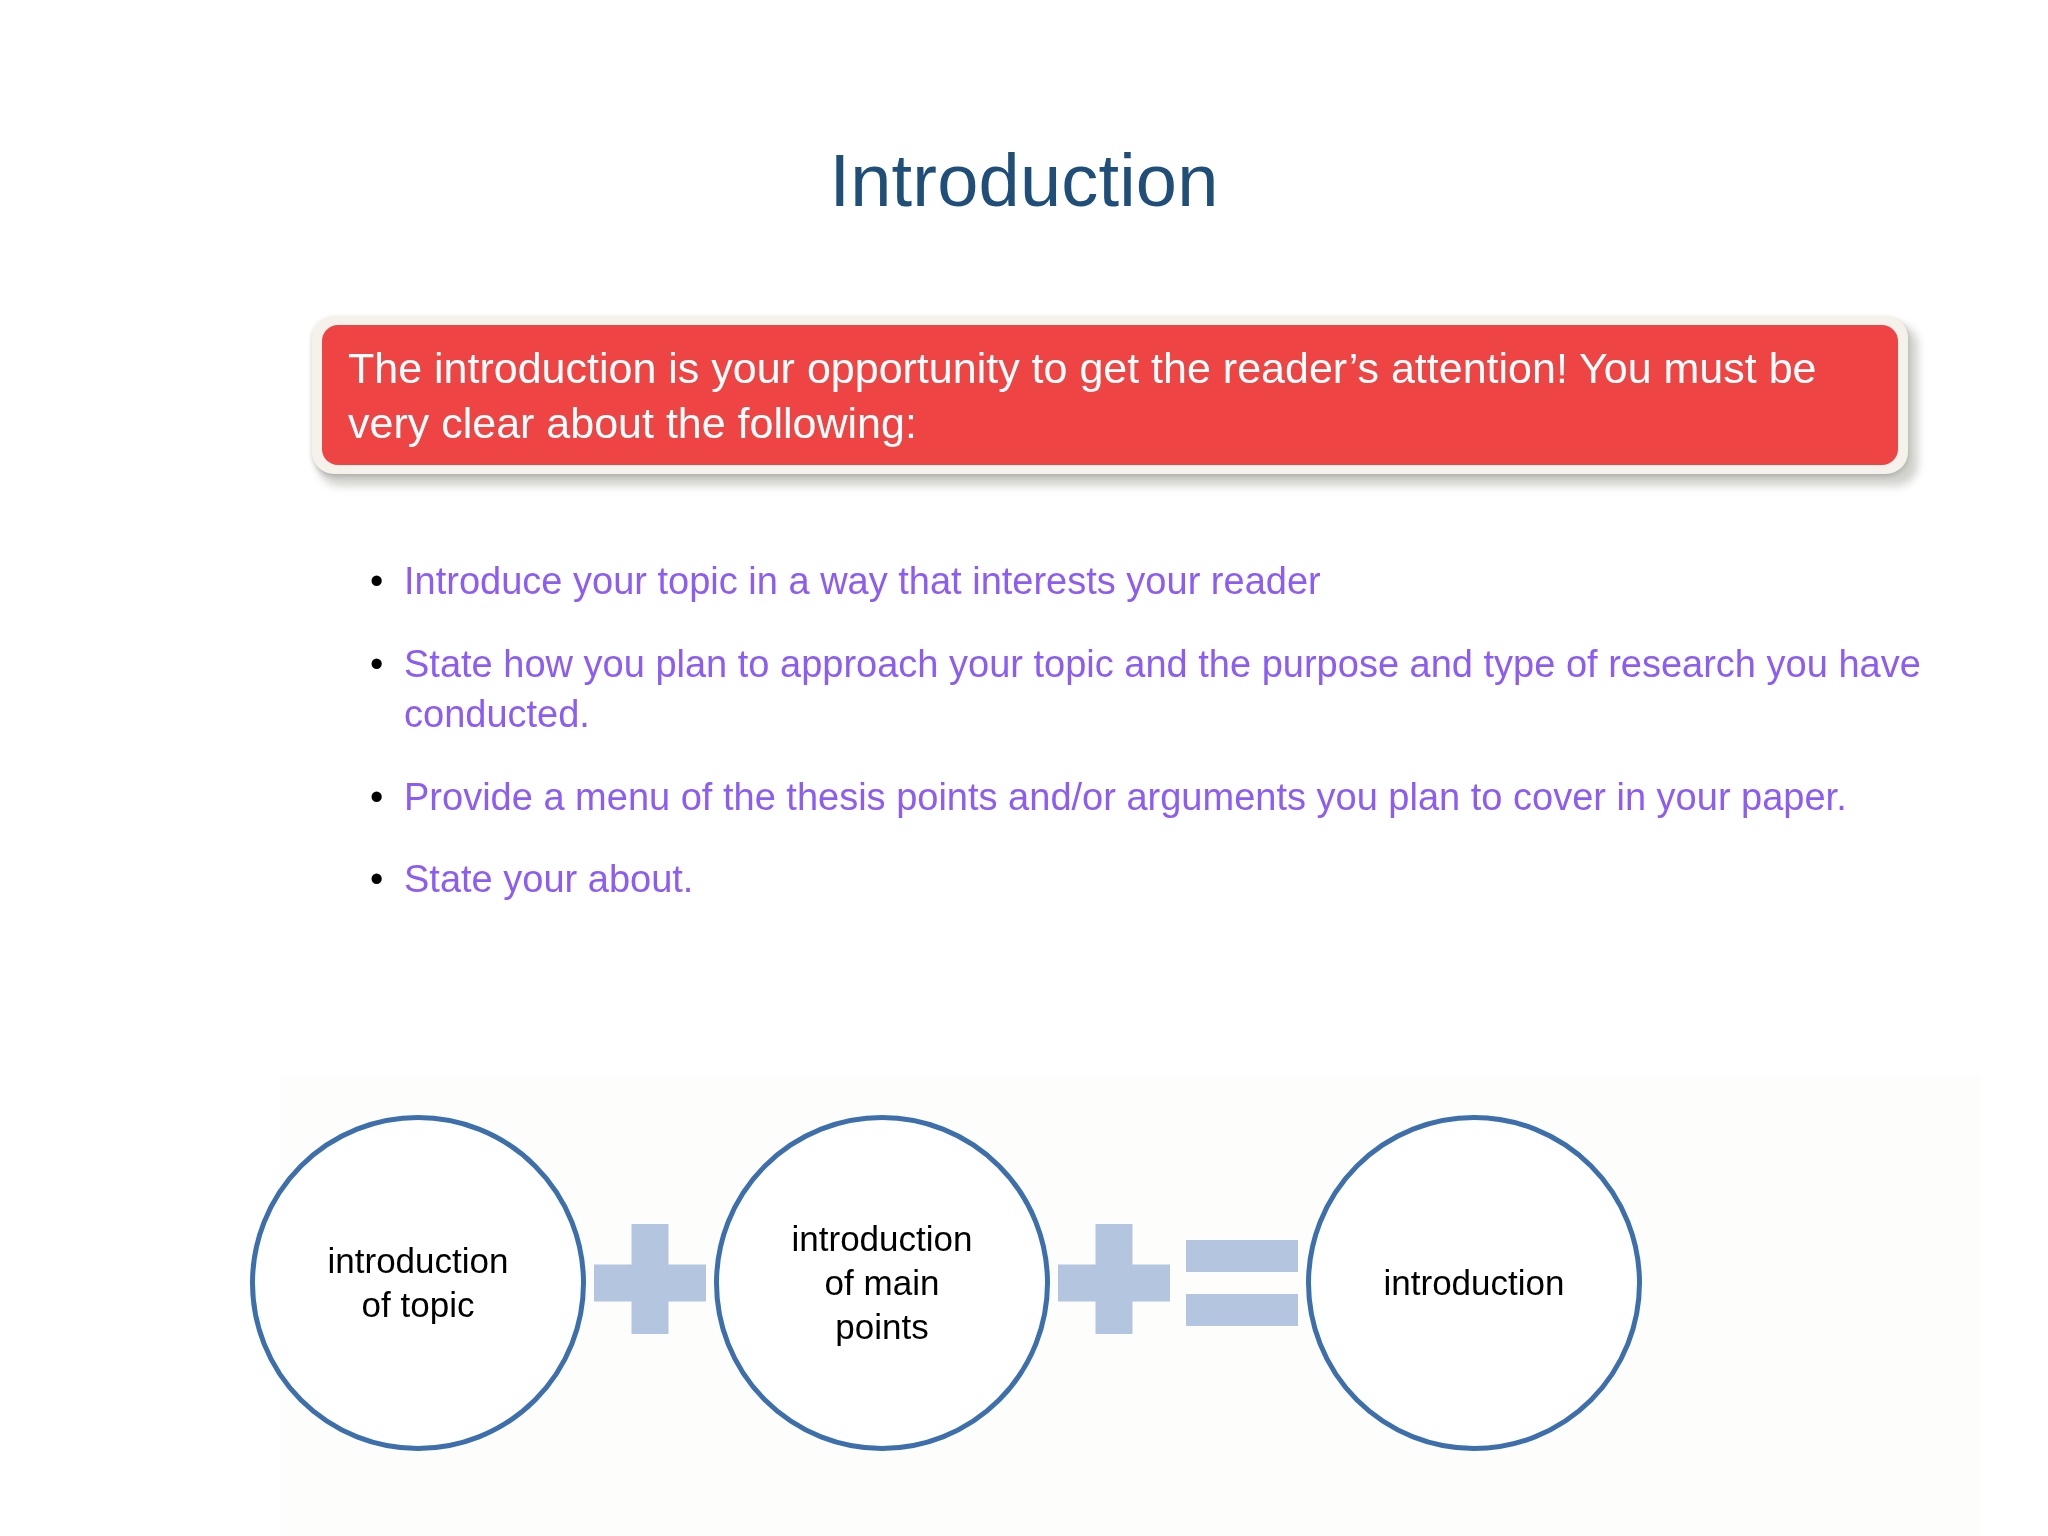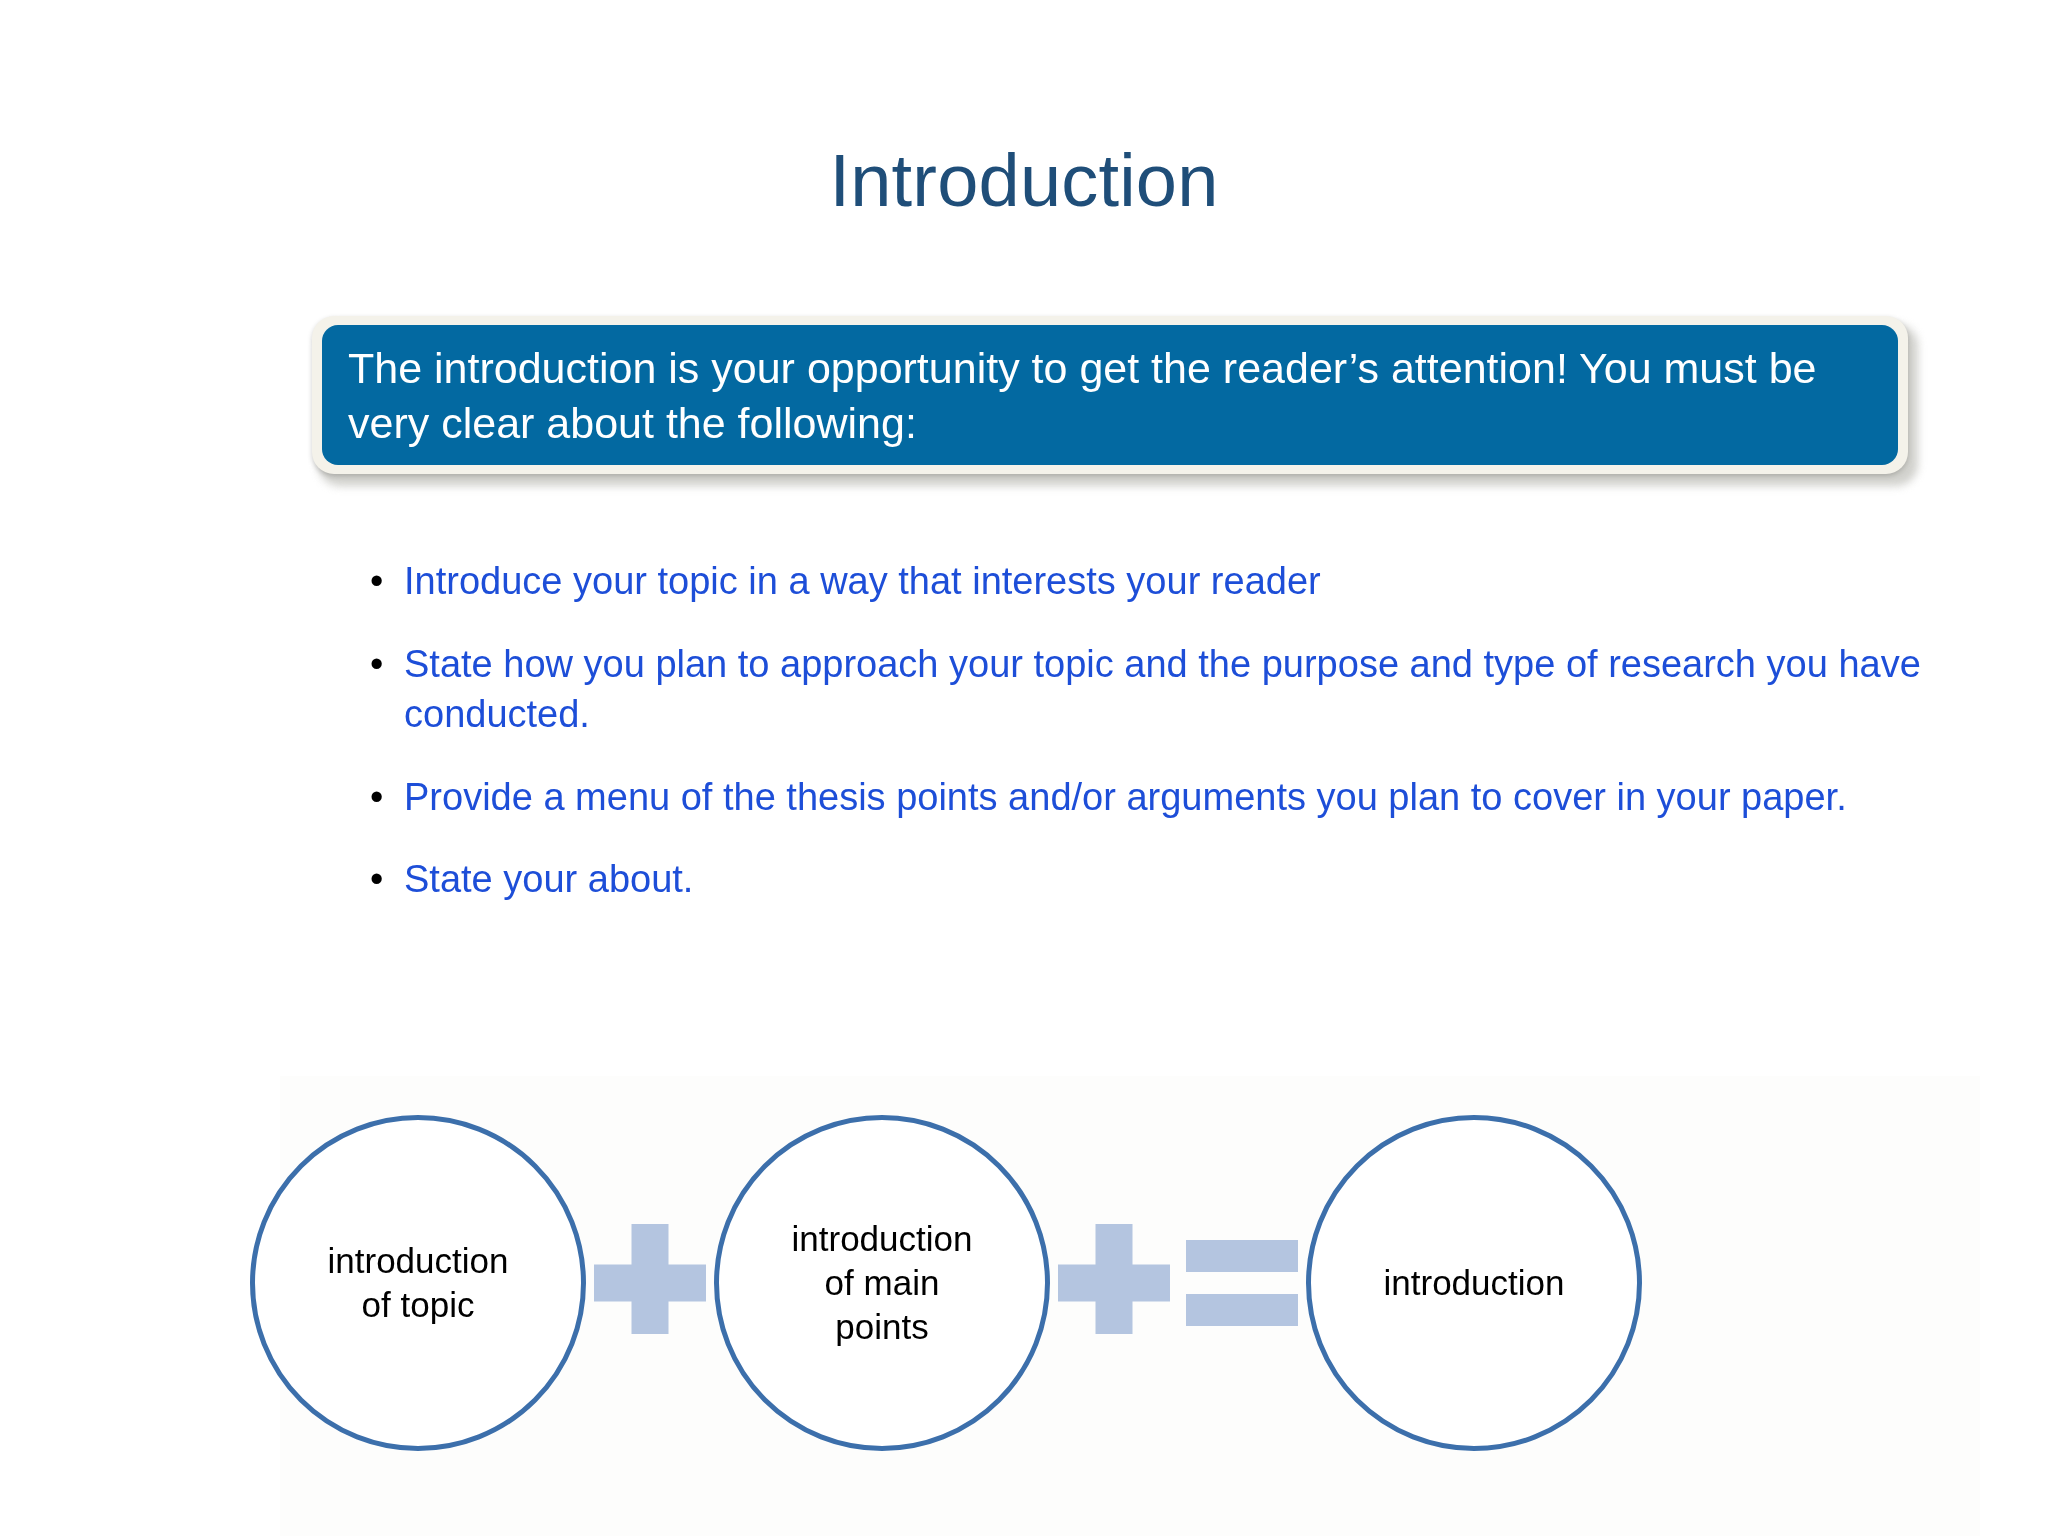--- a/index.html
+++ b/index.html
@@ -75,21 +75,21 @@
     background: #f4f2ea;
     box-shadow: 0 2px 5px rgba(0,0,0,0.18);
   }
   .banner-inner {
     position: absolute;
     left: 10px;
     top: 9px;
     width: 1576px;
     height: 140px;
     border-radius: 16px;
-    background: #0369a1;
+    background: #ef4444;
     box-sizing: border-box;
     padding: 16px 26px 0 26px;
   }
   .banner-text {
     color: #ffffff;
     font-size: 43px;
     line-height: 1.27;
     font-weight: 400;
   }
 
@@ -107,21 +107,21 @@
   }
   .bullet-dot {
     flex: 0 0 auto;
     width: 34px;
     color: #000000;
     font-size: 38px;
     line-height: 1.33;
   }
   .bullet-text {
     flex: 1 1 auto;
-    color: #1d4ed8;
+    color: #8b5cf6;
     font-size: 38px;
     line-height: 1.33;
     font-weight: 400;
   }
 
   
   .diagram {
     position: absolute;
     left: 250px;
     top: 1092px;

